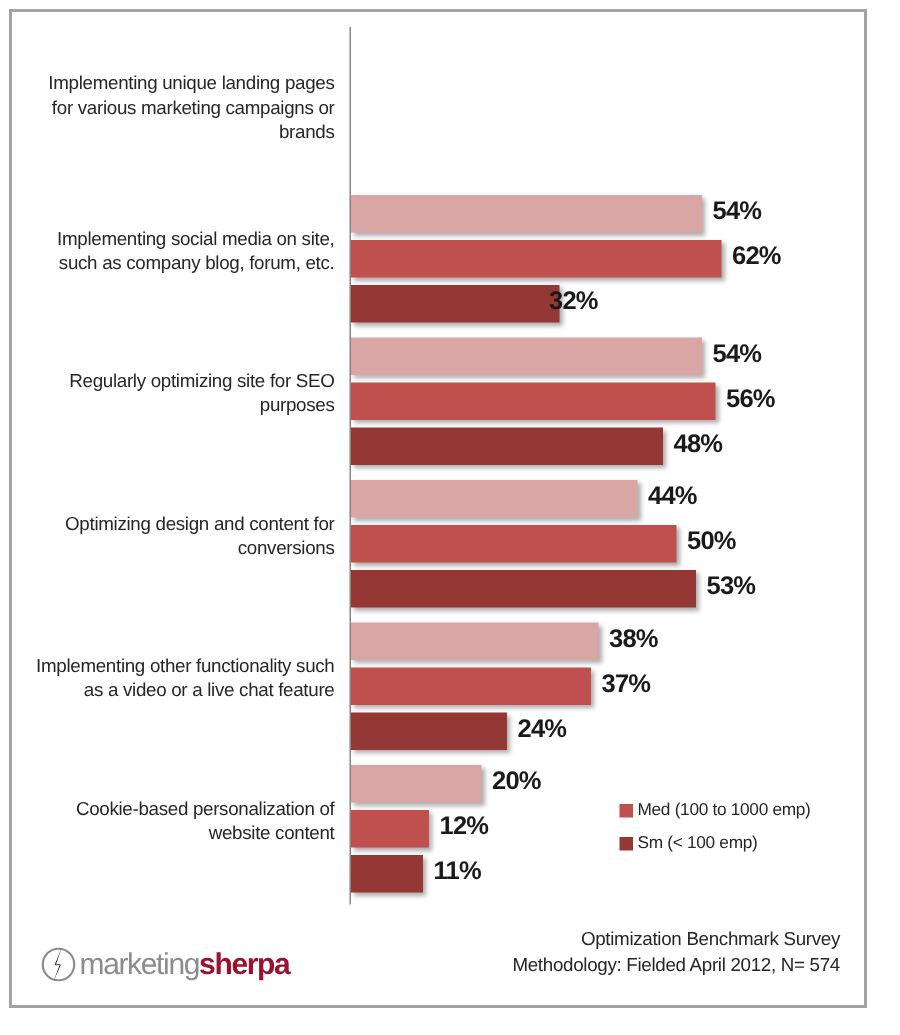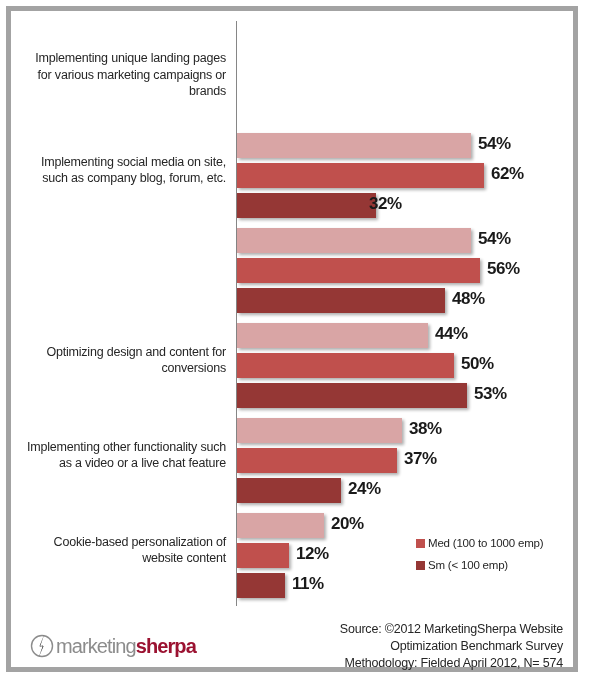--- a/index.html
+++ b/index.html
@@ -13,21 +13,21 @@
     font-family: "Liberation Sans", sans-serif;
     overflow: hidden;
   }
 
   #chart-frame {
     position: absolute;
     left: 6px;
     top: 6px;
     width: 572px;
     height: 666px;
-    border: 5px solid #a3a3a3;
+    border: 2px solid #a3a3a3;
     background: #ffffff;
     box-sizing: border-box;
   }
 
   
   #plot-area {
     position: absolute;
     left: 0px;
     top: 0px;
     width: 566px;
@@ -196,20 +196,21 @@
           <div class="bar-value" style="left:254px;">62%</div>
         </div>
         <div class="bar-row r2">
           <div class="bar s2" style="width:139px;"></div>
           <div class="bar-value" style="left:132px;">32%</div>
         </div>
       </div>
     </div>
 
     <div class="cat-group" style="top:210px;">
+      <div class="cat-label">Regularly optimizing site for SEO purposes</div>
       <div class="bars">
         <div class="bar-row r0">
           <div class="bar s0" style="width:234px;"></div>
           <div class="bar-value" style="left:241px;">54%</div>
         </div>
         <div class="bar-row r1">
           <div class="bar s1" style="width:243px;"></div>
           <div class="bar-value" style="left:250px;">56%</div>
         </div>
         <div class="bar-row r2">
@@ -290,19 +291,18 @@
       <svg id="logo-mark" viewBox="0 0 26 26">
         <circle cx="13" cy="13" r="10.5" fill="none" stroke="#8c8c8c" stroke-width="1.4"></circle>
         <path d="M15.2 1.5 L10.5 13.2 L14.0 12.6 L9.6 24.5 L14.6 13.0 L11.1 13.6 Z" fill="#1a1a1a"></path>
       </svg>
       <div id="logo-text">
         <span class="logo-word1">marketing</span><span class="logo-word2">sherpa</span>
       </div>
     </div>
 
     <div id="source-block">
-      <div>Source: ©2012 MarketingSherpa Website</div>
       <div>Optimization Benchmark Survey</div>
       <div>Methodology: Fielded April 2012, N= 574</div>
     </div>
   </div>
 
 </div>
 
 </body></html>

